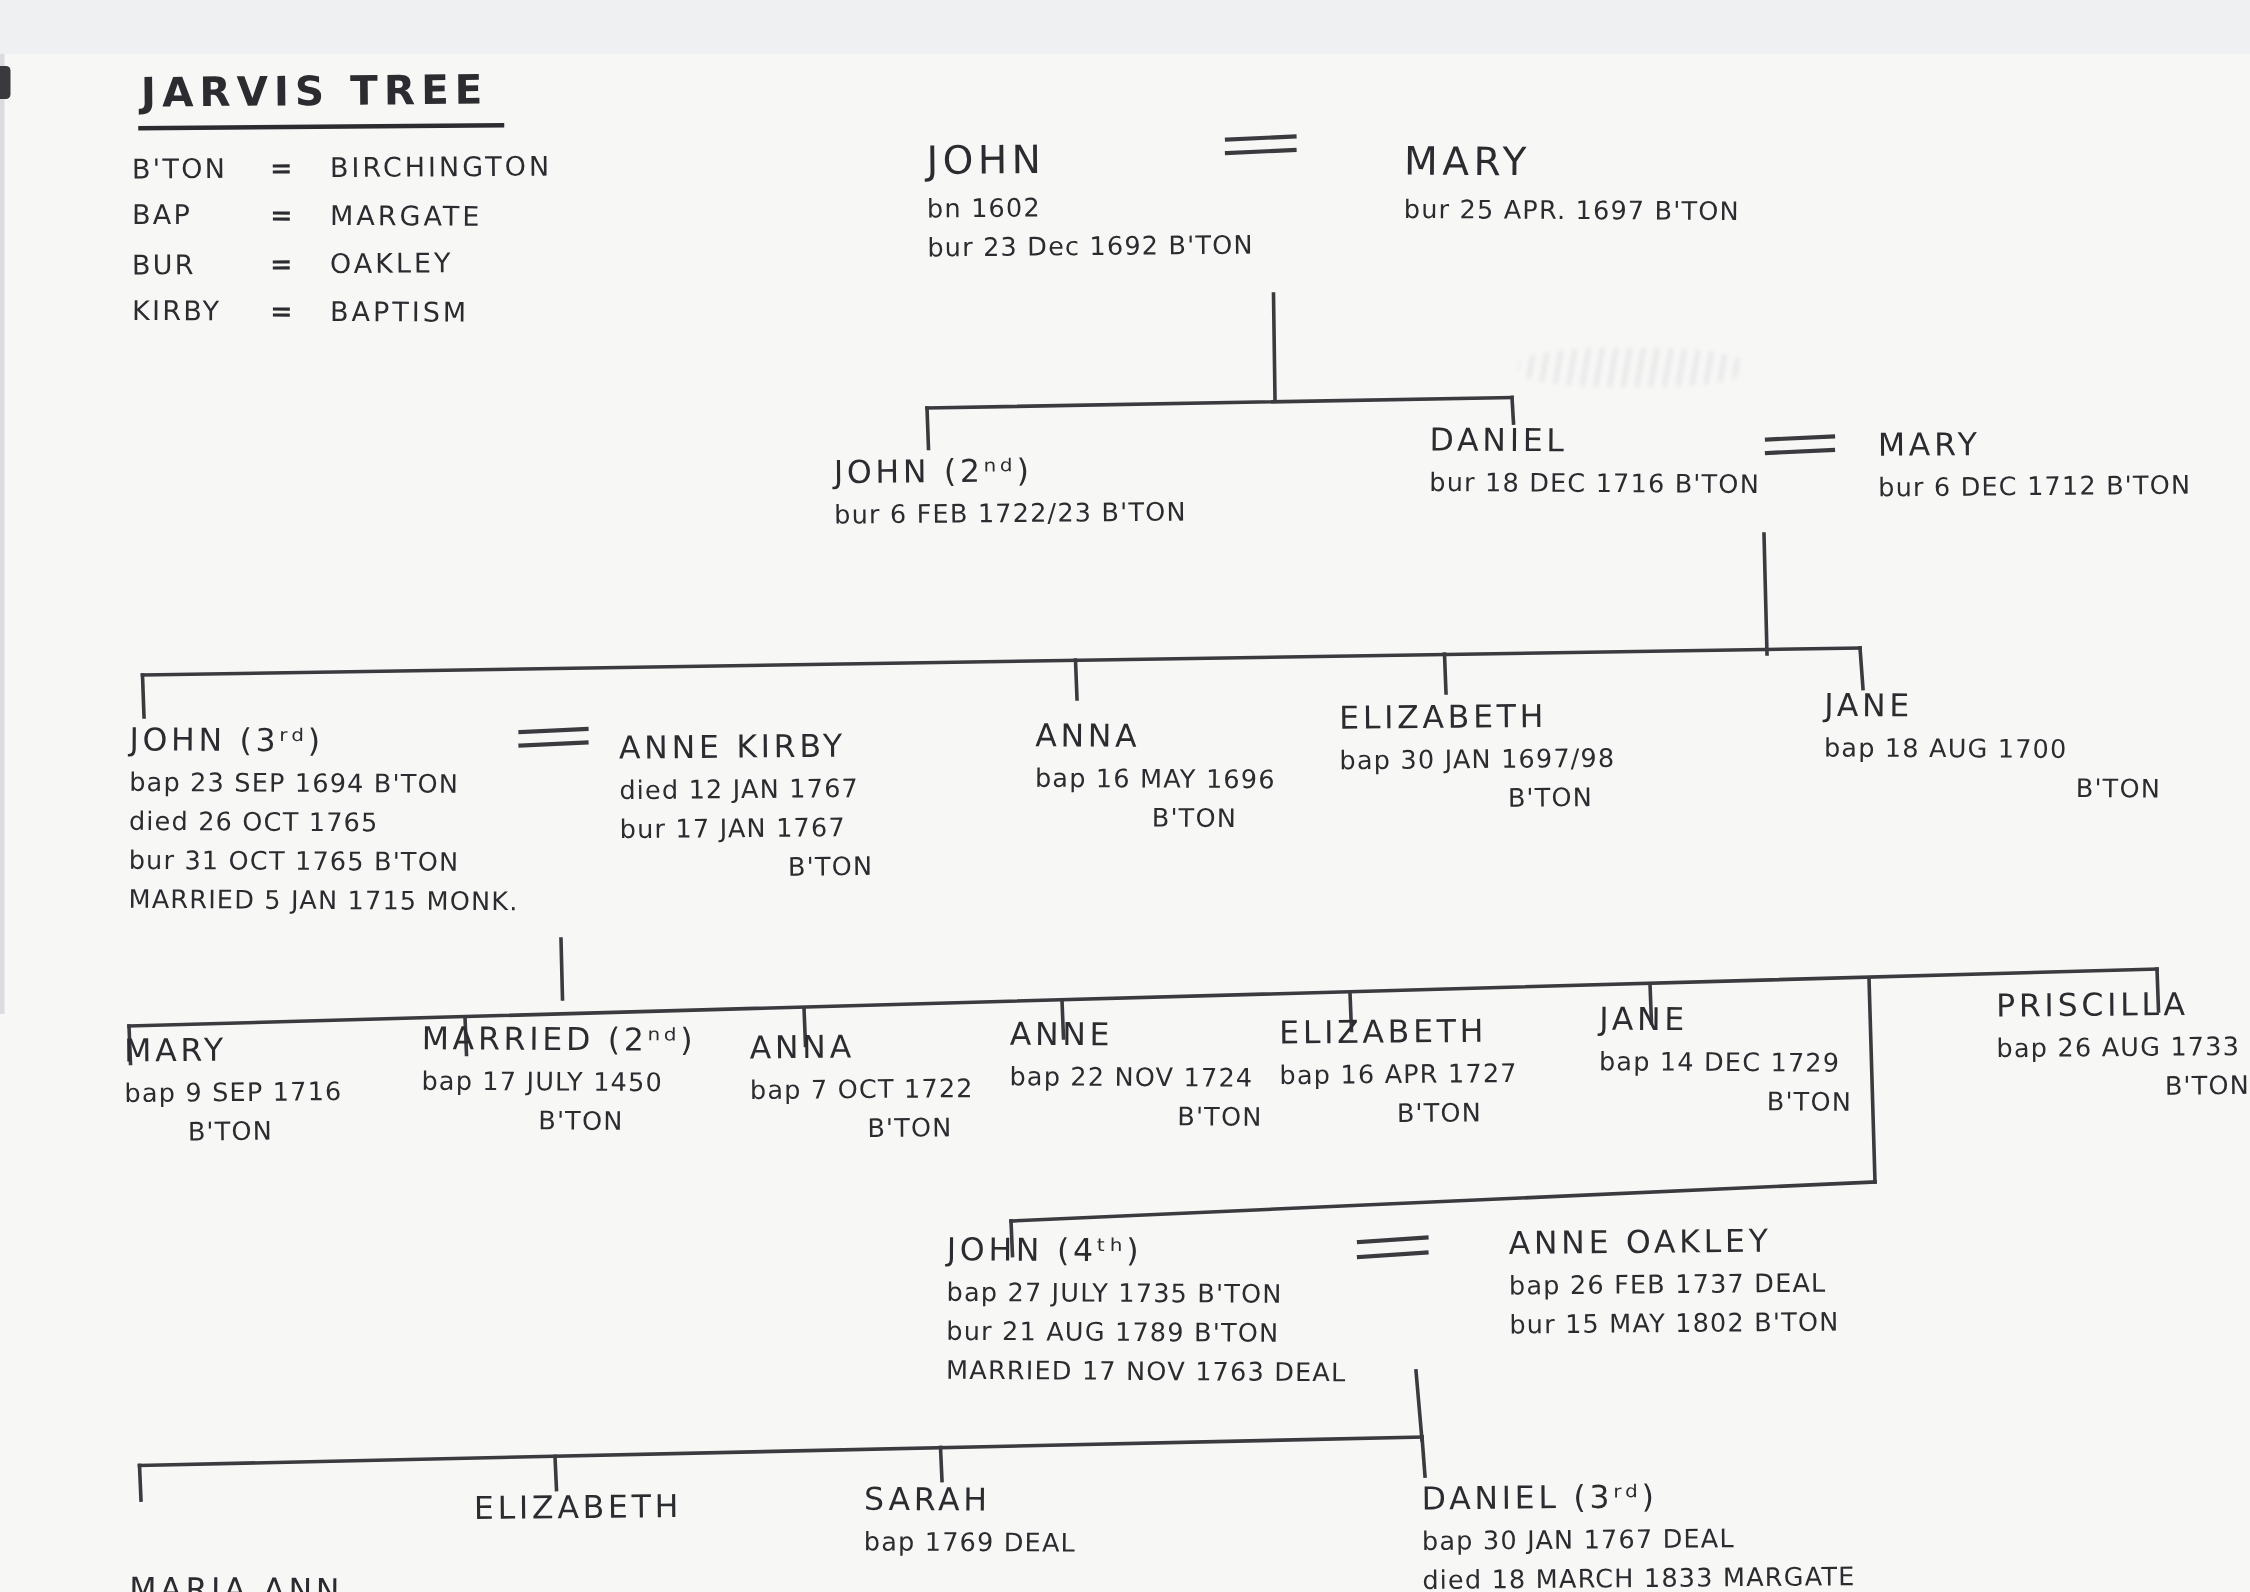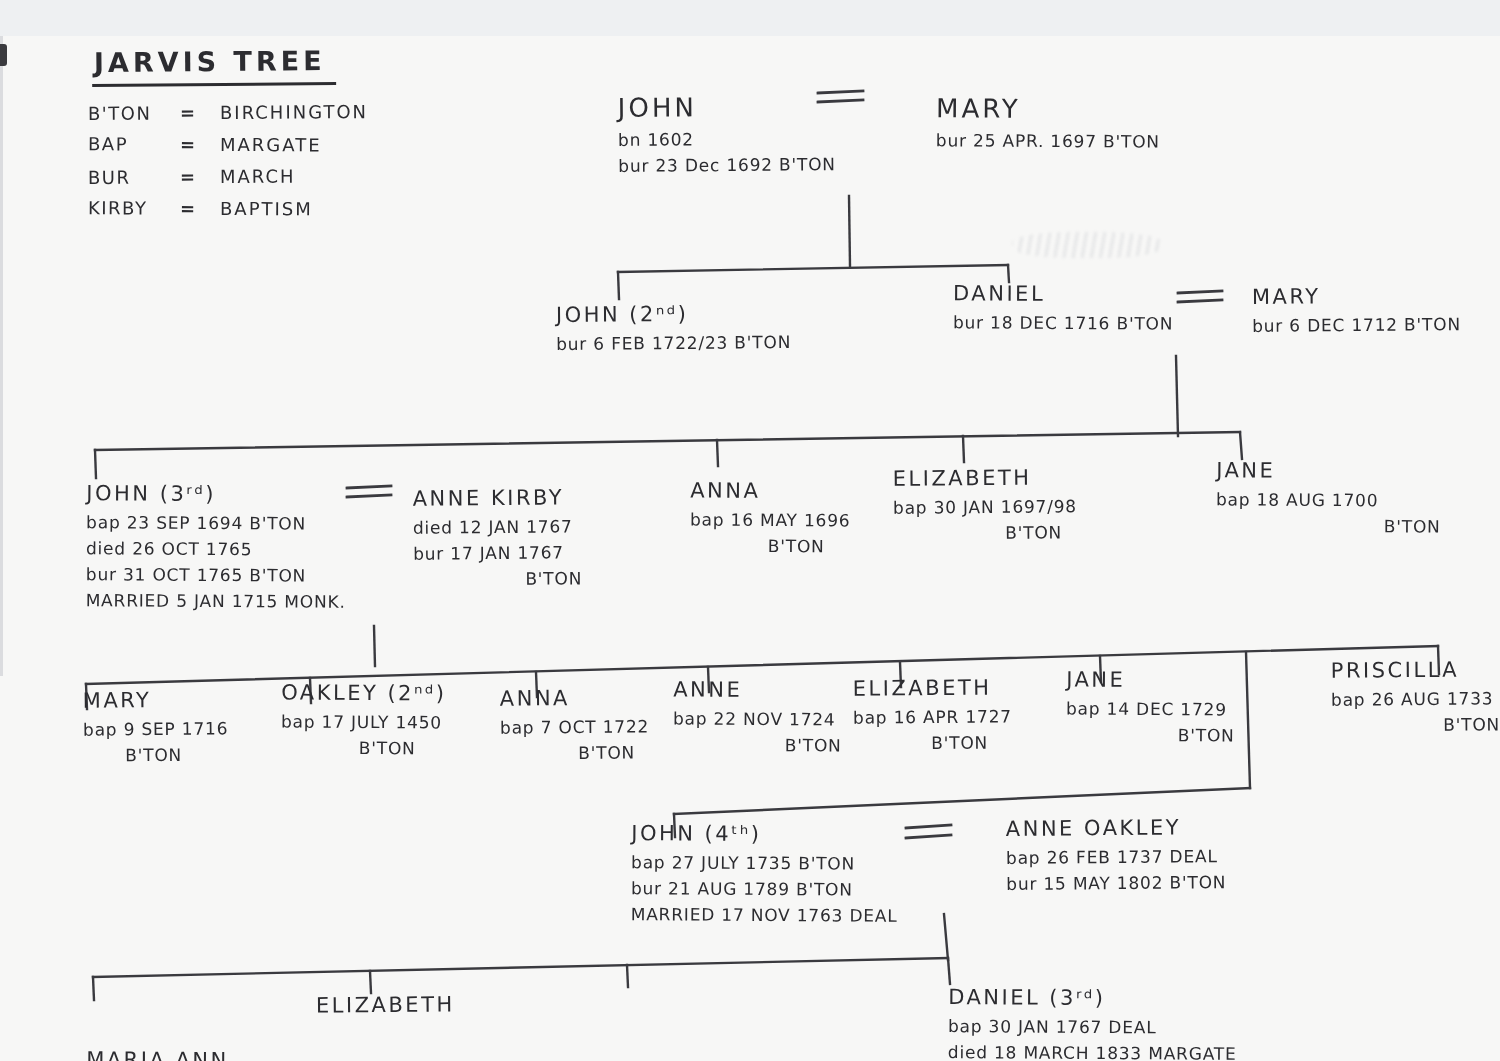--- a/index.html
+++ b/index.html
@@ -120,21 +120,21 @@
       <span class="lmean">BIRCHINGTON</span>
     </div>
     <div class="lrow">
       <span class="labbr">BAP</span>
       <span class="leq">=</span>
       <span class="lmean">MARGATE</span>
     </div>
     <div class="lrow">
       <span class="labbr">BUR</span>
       <span class="leq">=</span>
-      <span class="lmean">MARCH</span>
+      <span class="lmean">OAKLEY</span>
     </div>
     <div class="lrow">
       <span class="labbr">KIRBY</span>
       <span class="leq">=</span>
       <span class="lmean">BAPTISM</span>
     </div>
   </div>
 
   <div class="person big" style="left:618px;top:56px">
     <div class="pname">JOHN</div>
@@ -187,21 +187,21 @@
     <div class="pline">bap 18 AUG 1700</div>
     <div class="pline ind-xl">B'TON</div>
   </div>
 
   <div class="person" style="left:83px;top:652px">
     <div class="pname">MARY</div>
     <div class="pline">bap 9 SEP 1716</div>
     <div class="pline ind-s">B'TON</div>
   </div>
   <div class="person" style="left:281px;top:645px">
-    <div class="pname">OAKLEY (2ⁿᵈ)</div>
+    <div class="pname">MARRIED (2ⁿᵈ)</div>
     <div class="pline">bap 17 JULY 1450</div>
     <div class="pline ind-m">B'TON</div>
   </div>
   <div class="person" style="left:500px;top:650px">
     <div class="pname">ANNA</div>
     <div class="pline">bap 7 OCT 1722</div>
     <div class="pline ind-m">B'TON</div>
   </div>
   <div class="person" style="left:673px;top:642px">
     <div class="pname">ANNE</div>
@@ -237,19 +237,23 @@
   </div>
 
   <div class="person" style="left:86px;top:1012px">
     <div class="pname">MARIA ANN</div>
     <div class="pline">bap 30 JAN 1765</div>
     <div class="pline ind-l">JANE</div>
   </div>
   <div class="person" style="left:316px;top:957px">
     <div class="pname">ELIZABETH</div>
   </div>
+  <div class="person" style="left:576px;top:952px">
+    <div class="pname">SARAH</div>
+    <div class="pline">bap 1769 DEAL</div>
+  </div>
   <div class="person" style="left:948px;top:950px">
     <div class="pname">DANIEL (3ʳᵈ)</div>
     <div class="pline">bap 30 JAN 1767 DEAL</div>
     <div class="pline">died 18 MARCH 1833 MARGATE</div>
   </div>
 
 </div>
 
 </body></html>

